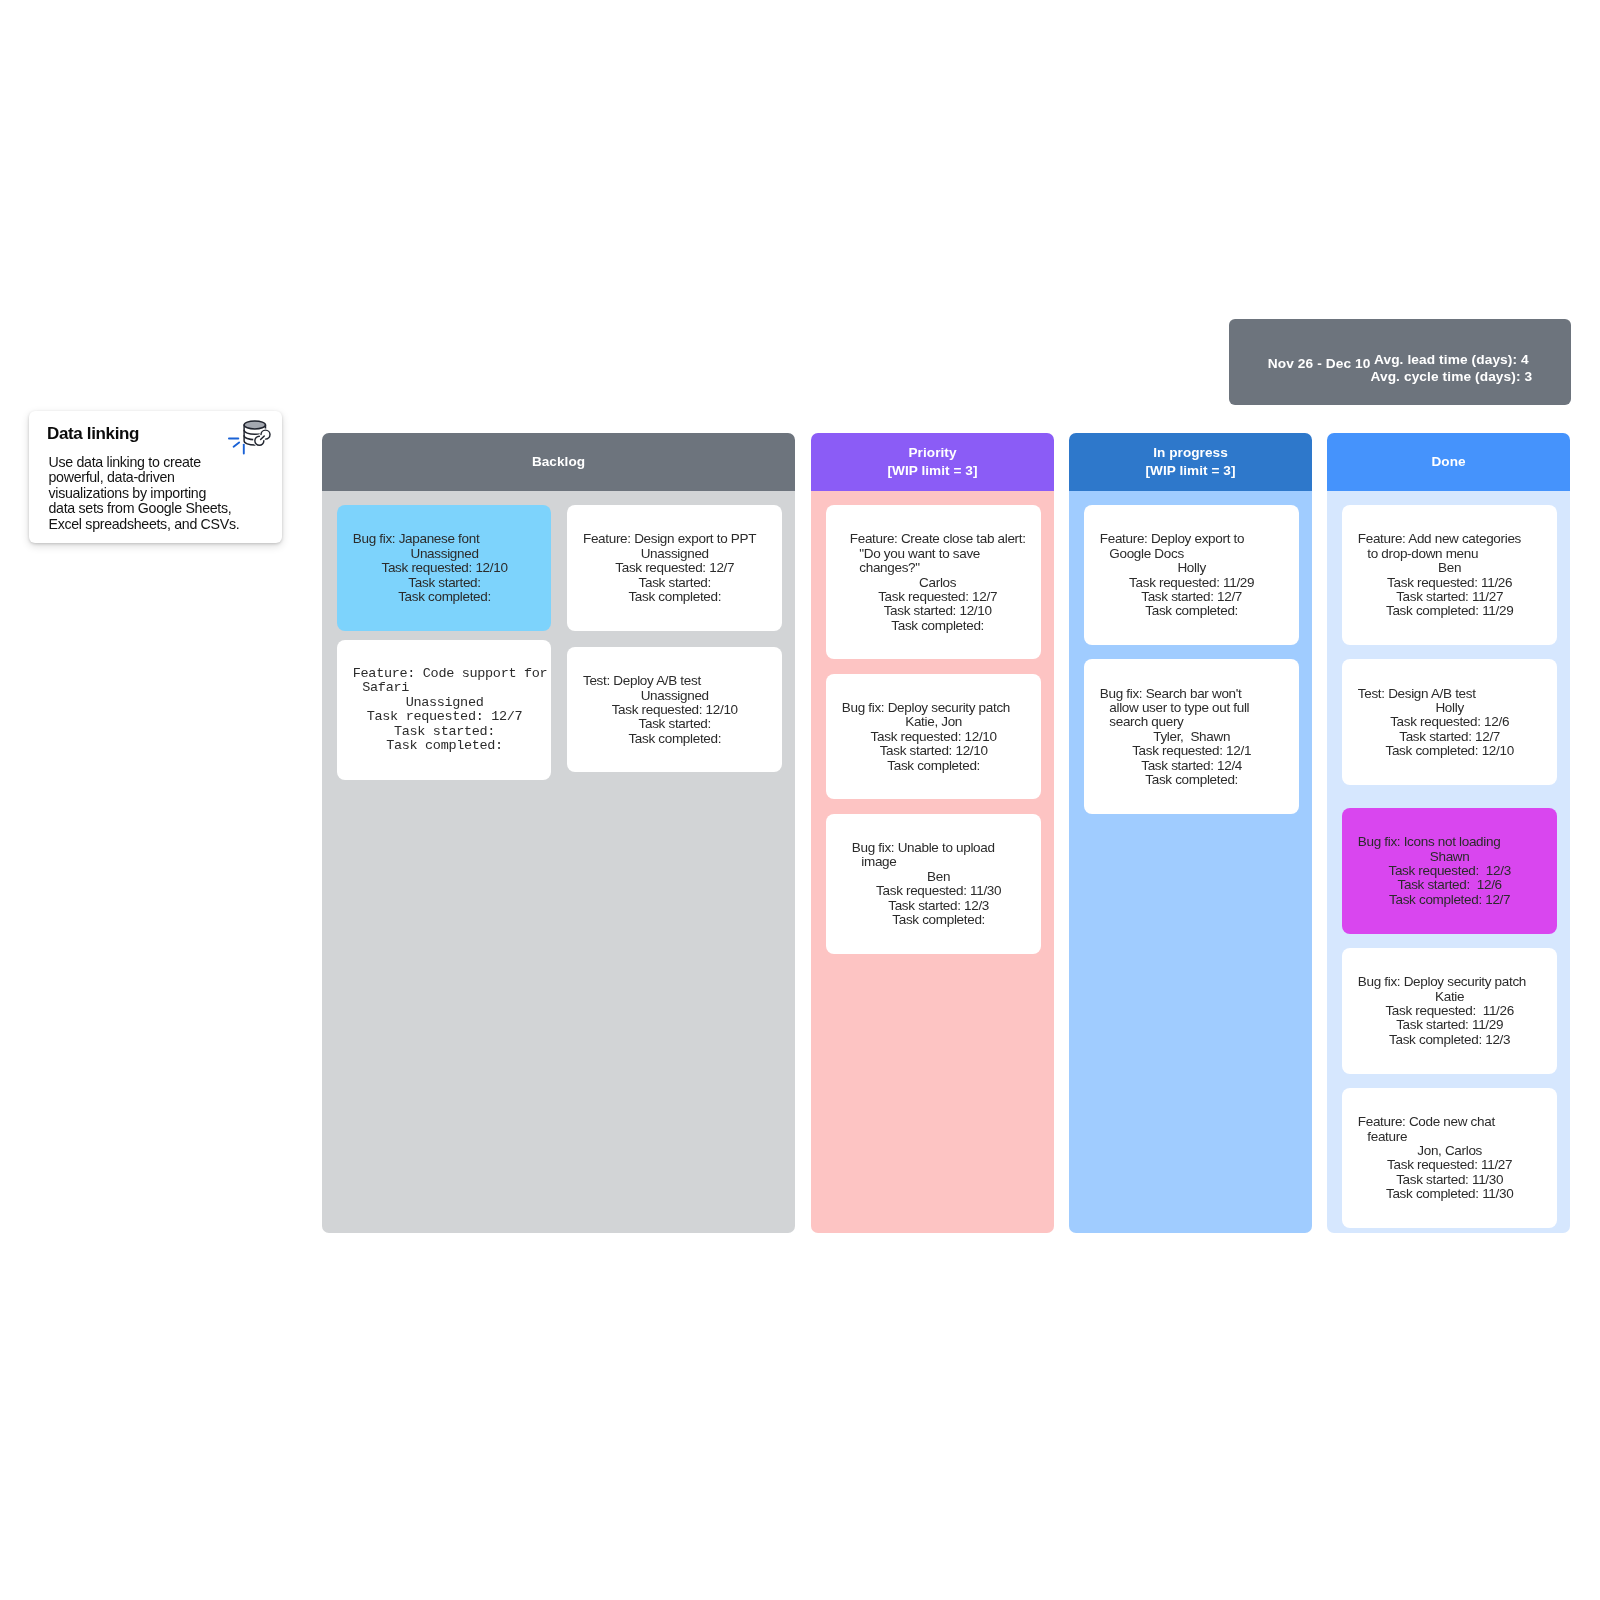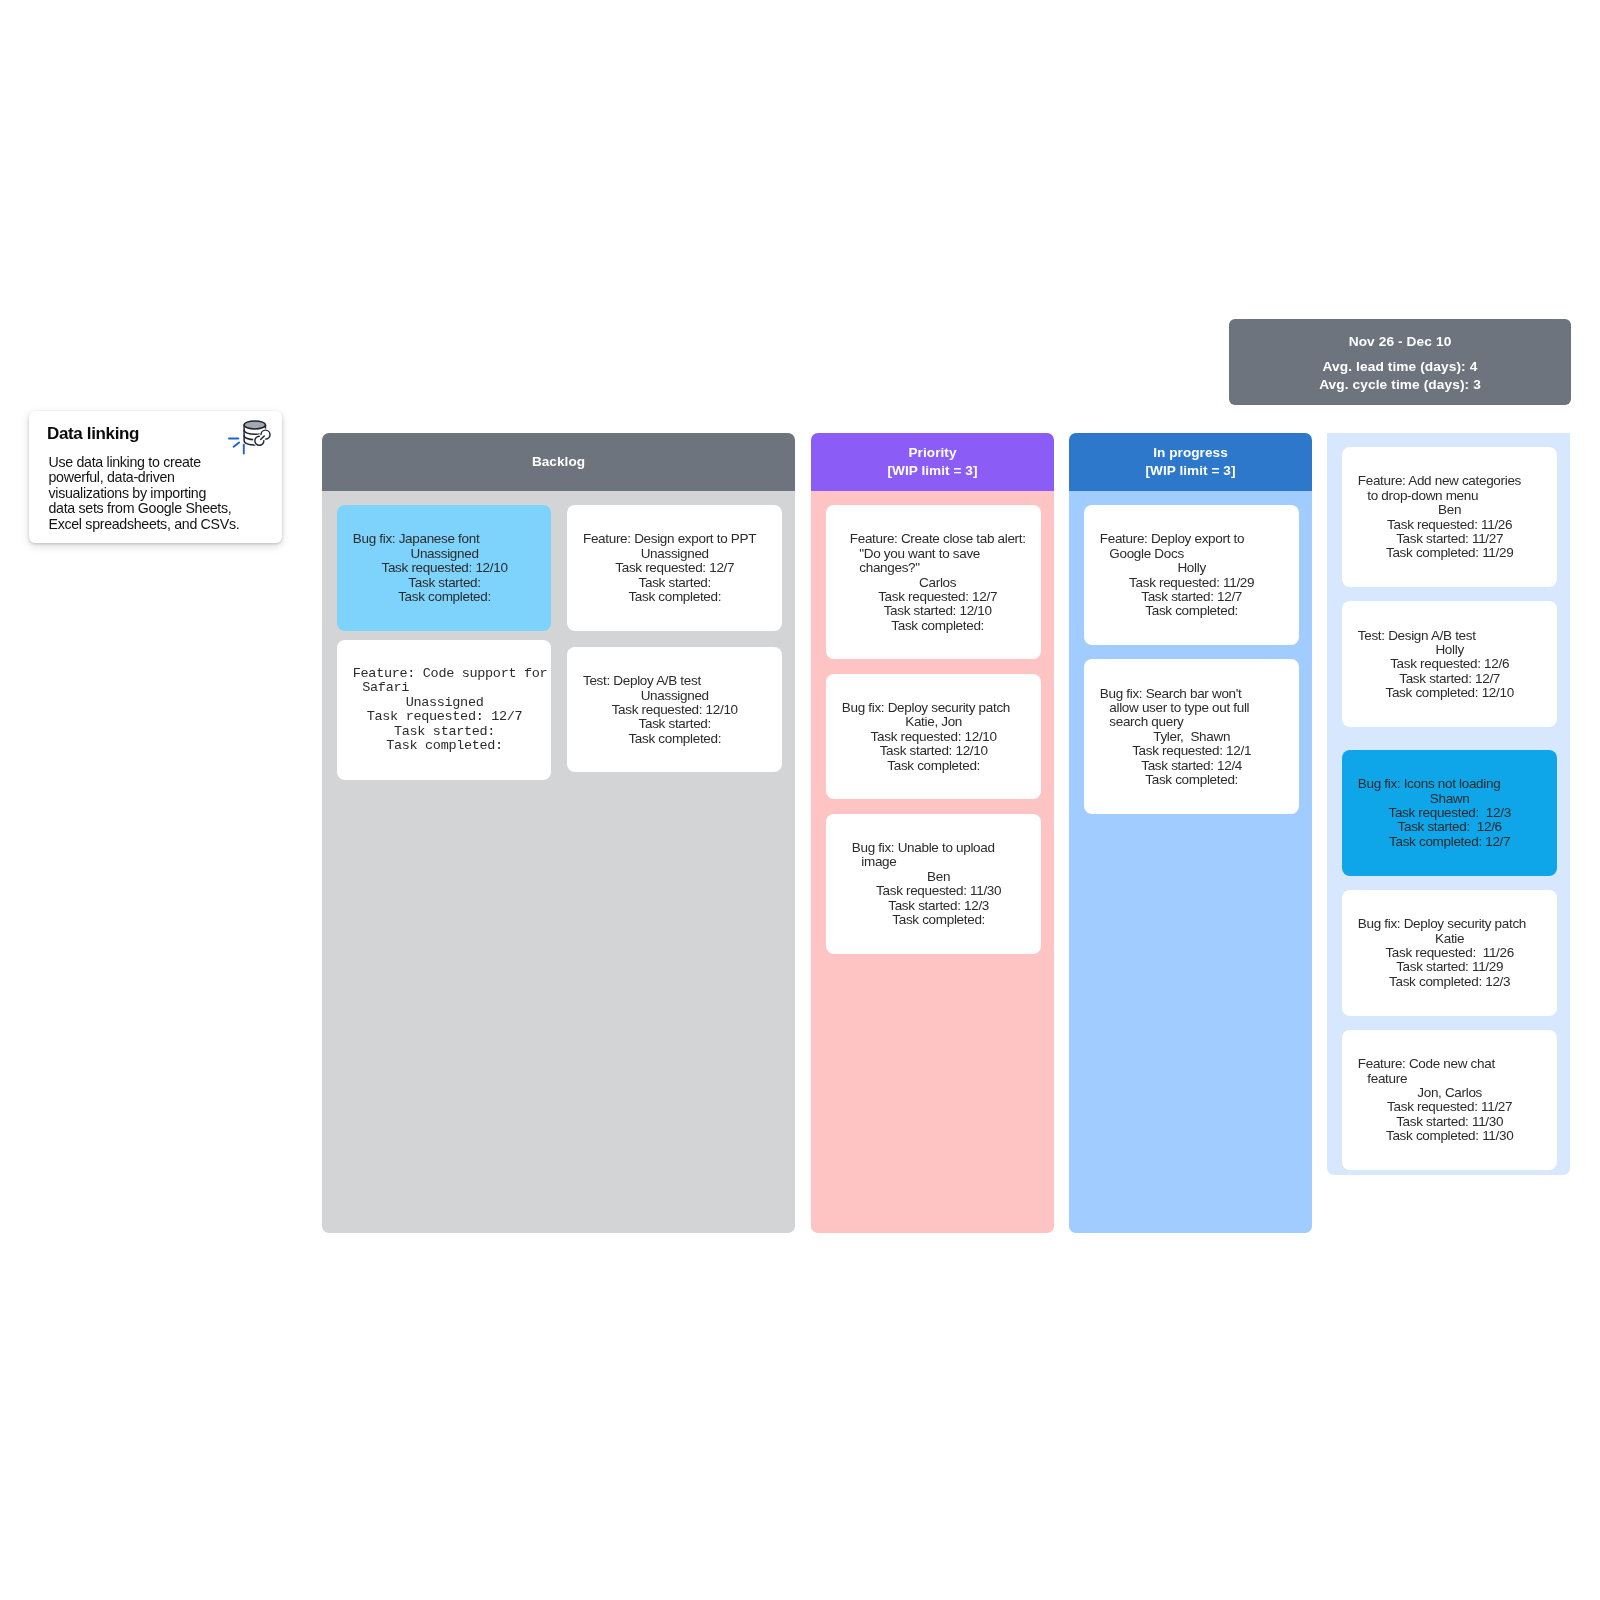--- a/index.html
+++ b/index.html
@@ -27,21 +27,21 @@
     font-size: 14.2px; line-height: 15.6px; color: #131313; letter-spacing: -0.3px;
   }
   .ic-icon { position: absolute; left: 199px; top: 7px; width: 44px; height: 37px; }
 
   
   #stats-box {
     position: absolute;
     left: 1229px; top: 319px; width: 342px; height: 86px;
     border-radius: 6px;
     color: #ffffff; text-align: center;
-    display: flex; flex-direction: column; align-items: center; justify-content: center;
+    display: flex; flex-direction: row; align-items: center; justify-content: center;
     padding-top: 3px;
   }
   .sb-range { font-size: 13.7px; font-weight: bold; letter-spacing: 0.1px; }
   .sb-metrics { margin-top: 9.5px; font-size: 13.7px; font-weight: bold; line-height: 17.5px; letter-spacing: 0.1px; }
 
   
   .col { position: absolute; top: 433px; }
   .col-backlog     { left: 322px;  width: 473px; }
   .col-priority    { left: 811px;  width: 243px; }
   .col-in-progress { left: 1069px; width: 243px; }
@@ -202,36 +202,39 @@
         <div class="card" style="background: rgb(255, 255, 255);">
           <div class="c-title"><div class="c-title-line">Bug fix: Search bar won't</div><div class="c-title-line">allow user to type out full</div><div class="c-title-line">search query</div></div>
           <div class="c-assignee">Tyler,  Shawn</div>
           <div class="c-requested">Task requested: 12/1</div>
           <div class="c-started">Task started: 12/4</div>
           <div class="c-completed">Task completed:</div>
         </div>
       </div>
     </div>
     <div class="col col-done">
+      <div class="col-header" style="background: rgb(69, 147, 252);">
+        <div>Done</div>
+      </div>
       <div class="col-body" style="background: rgb(214, 231, 254);">
         <div class="card" style="background: rgb(255, 255, 255);">
           <div class="c-title"><div class="c-title-line">Feature: Add new categories</div><div class="c-title-line">to drop-down menu</div></div>
           <div class="c-assignee">Ben</div>
           <div class="c-requested">Task requested: 11/26</div>
           <div class="c-started">Task started: 11/27</div>
           <div class="c-completed">Task completed: 11/29</div>
         </div>
         <div class="card" style="background: rgb(255, 255, 255);">
           <div class="c-title"><div class="c-title-line">Test: Design A/B test</div></div>
           <div class="c-assignee">Holly</div>
           <div class="c-requested">Task requested: 12/6</div>
           <div class="c-started">Task started: 12/7</div>
           <div class="c-completed">Task completed: 12/10</div>
         </div>
-        <div class="card" style="background: #0ea5e9; margin-top: 23px;">
+        <div class="card" style="background: #d946ef; margin-top: 23px;">
           <div class="c-title"><div class="c-title-line">Bug fix: Icons not loading</div></div>
           <div class="c-assignee">Shawn</div>
           <div class="c-requested">Task requested:  12/3</div>
           <div class="c-started">Task started:  12/6</div>
           <div class="c-completed">Task completed: 12/7</div>
         </div>
         <div class="card" style="background: rgb(255, 255, 255);">
           <div class="c-title"><div class="c-title-line">Bug fix: Deploy security patch</div></div>
           <div class="c-assignee">Katie</div>
           <div class="c-requested">Task requested:  11/26</div>

